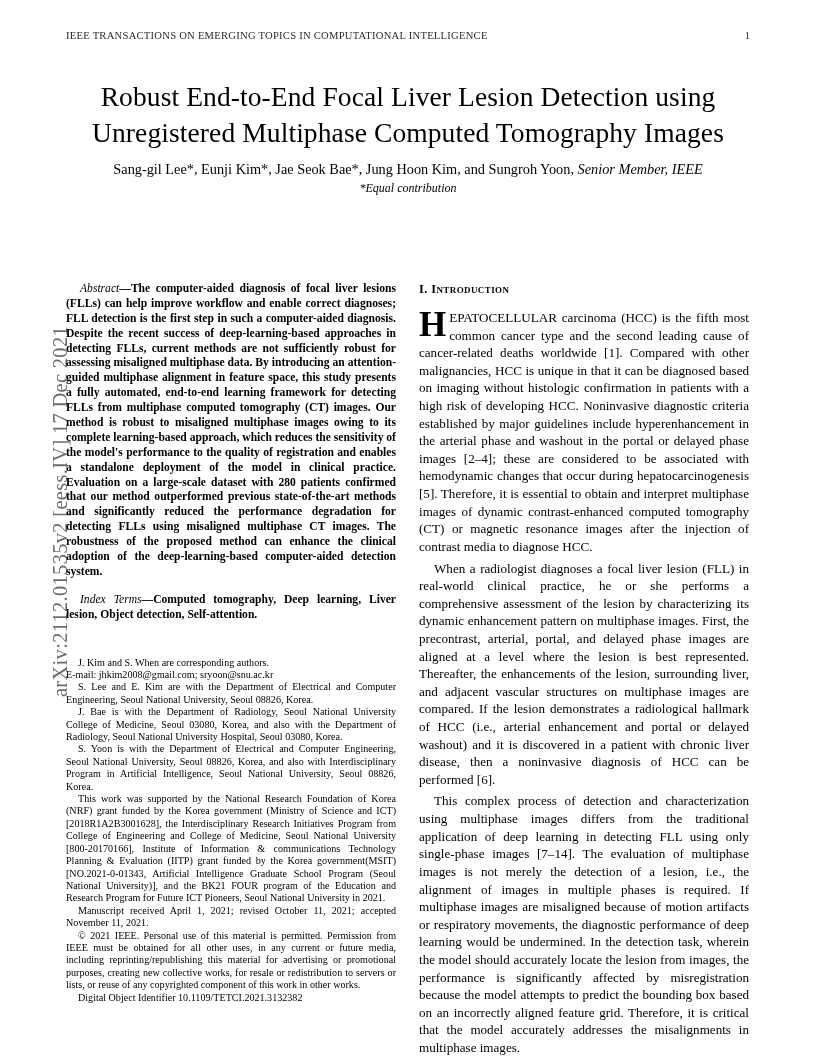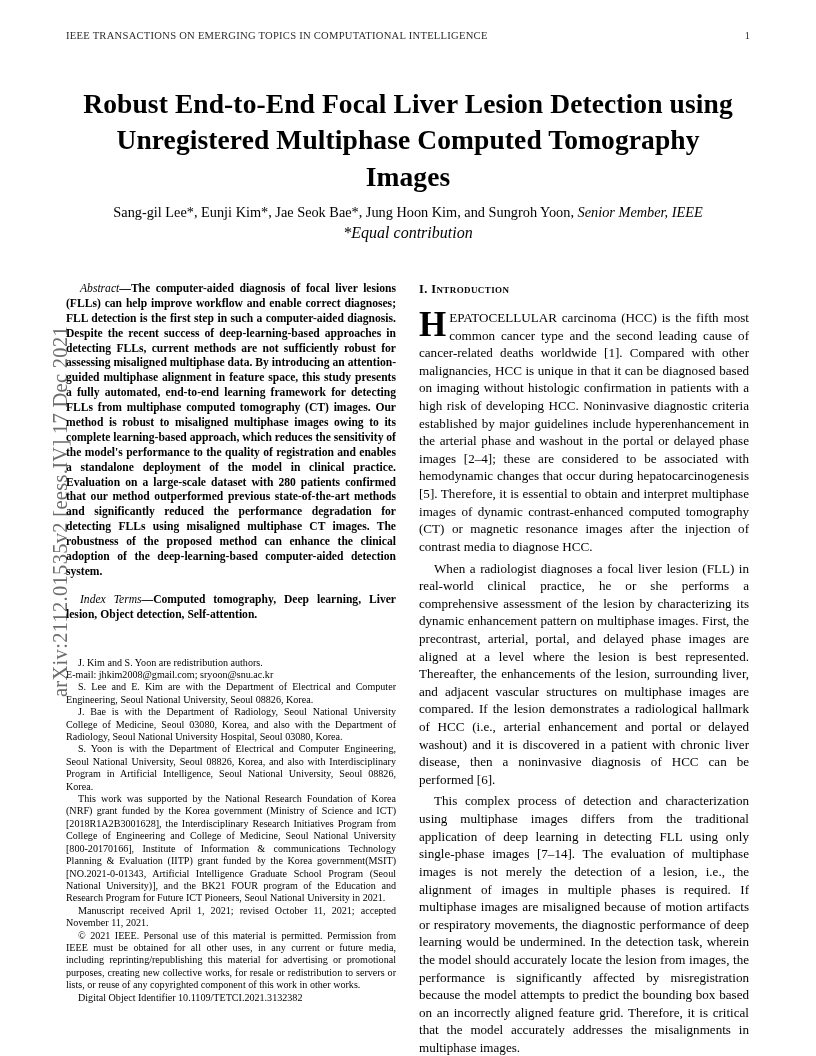--- a/index.html
+++ b/index.html
@@ -63,33 +63,33 @@
   #title-block {
     position: absolute;
     left: 66px;
     top: 78px;
     width: 684px;
     text-align: center;
   }
   #paper-title {
     font-size: 27.5px;
     line-height: 1.32;
-    font-weight: bold;
-    margin: 8px;
+    font-weight: normal;
+    margin: 1px;
     letter-spacing: 0.1px;
   }
   #author-line {
     margin-top: 8px;
     font-size: 14.3px;
     line-height: 1.35;
   }
   #author-line .role { font-style: italic; }
   #equal-note {
     margin-top: 2px;
-    font-size: 16px;
+    font-size: 12px;
     font-style: italic;
   }
 
   
   #columns {
     position: absolute;
     left: 66px;
     top: 282px;
     width: 684px;
     height: 730px;
@@ -185,21 +185,21 @@
 
   <div id="columns">
 
     <div class="col" id="col-left">
 
       <p id="abstract-para"><span class="lead-italic">Abstract</span><span>—</span><span>The computer-aided diagnosis of focal liver lesions (FLLs) can help improve workflow and enable correct diagnoses; FLL detection is the first step in such a computer-aided diagnosis. Despite the recent success of deep-learning-based approaches in detecting FLLs, current methods are not sufficiently robust for assessing misaligned multiphase data. By introducing an attention-guided multiphase alignment in feature space, this study presents a fully automated, end-to-end learning framework for detecting FLLs from multiphase computed tomography (CT) images. Our method is robust to misaligned multiphase images owing to its complete learning-based approach, which reduces the sensitivity of the model's performance to the quality of registration and enables a standalone deployment of the model in clinical practice. Evaluation on a large-scale dataset with 280 patients confirmed that our method outperformed previous state-of-the-art methods and significantly reduced the performance degradation for detecting FLLs using misaligned multiphase CT images. The robustness of the proposed method can enhance the clinical adoption of the deep-learning-based computer-aided detection system.</span></p>
 
       <p id="indexterms-para"><span class="lead-italic">Index Terms</span><span>—</span><span>Computed tomography, Deep learning, Liver lesion, Object detection, Self-attention.</span></p>
 
       <div id="footnotes">
-        <p>J. Kim and S. Yoon are redistribution authors.</p>
+        <p>J. Kim and S. When are corresponding authors.</p>
         <p class="noindent">E-mail: jhkim2008@gmail.com; sryoon@snu.ac.kr</p>
         <p>S. Lee and E. Kim are with the Department of Electrical and Computer Engineering, Seoul National University, Seoul 08826, Korea.</p>
         <p>J. Bae is with the Department of Radiology, Seoul National University College of Medicine, Seoul 03080, Korea, and also with the Department of Radiology, Seoul National University Hospital, Seoul 03080, Korea.</p>
         <p>S. Yoon is with the Department of Electrical and Computer Engineering, Seoul National University, Seoul 08826, Korea, and also with Interdisciplinary Program in Artificial Intelligence, Seoul National University, Seoul 08826, Korea.</p>
         <p>This work was supported by the National Research Foundation of Korea (NRF) grant funded by the Korea government (Ministry of Science and ICT) [2018R1A2B3001628], the Interdisciplinary Research Initiatives Program from College of Engineering and College of Medicine, Seoul National University [800-20170166], Institute of Information &amp; communications Technology Planning &amp; Evaluation (IITP) grant funded by the Korea government(MSIT) [NO.2021-0-01343, Artificial Intelligence Graduate School Program (Seoul National University)], and the BK21 FOUR program of the Education and Research Program for Future ICT Pioneers, Seoul National University in 2021.</p>
         <p>Manuscript received April 1, 2021; revised October 11, 2021; accepted November 11, 2021.</p>
         <p>© 2021 IEEE. Personal use of this material is permitted. Permission from IEEE must be obtained for all other uses, in any current or future media, including reprinting/republishing this material for advertising or promotional purposes, creating new collective works, for resale or redistribution to servers or lists, or reuse of any copyrighted component of this work in other works.</p>
         <p>Digital Object Identifier 10.1109/TETCI.2021.3132382</p>
       </div>
 

